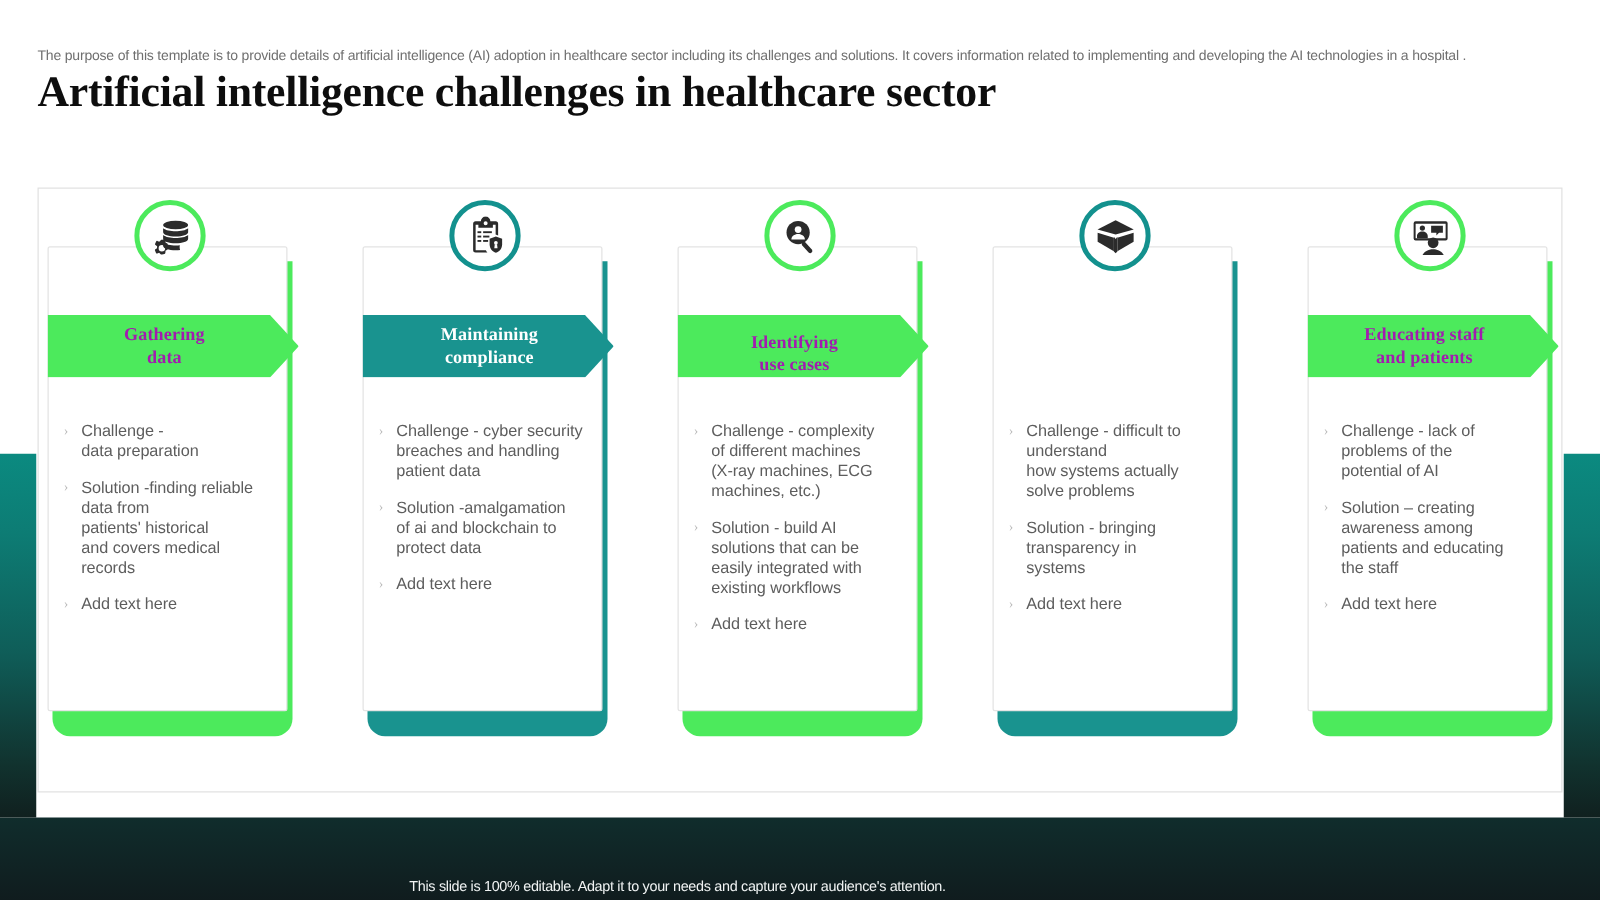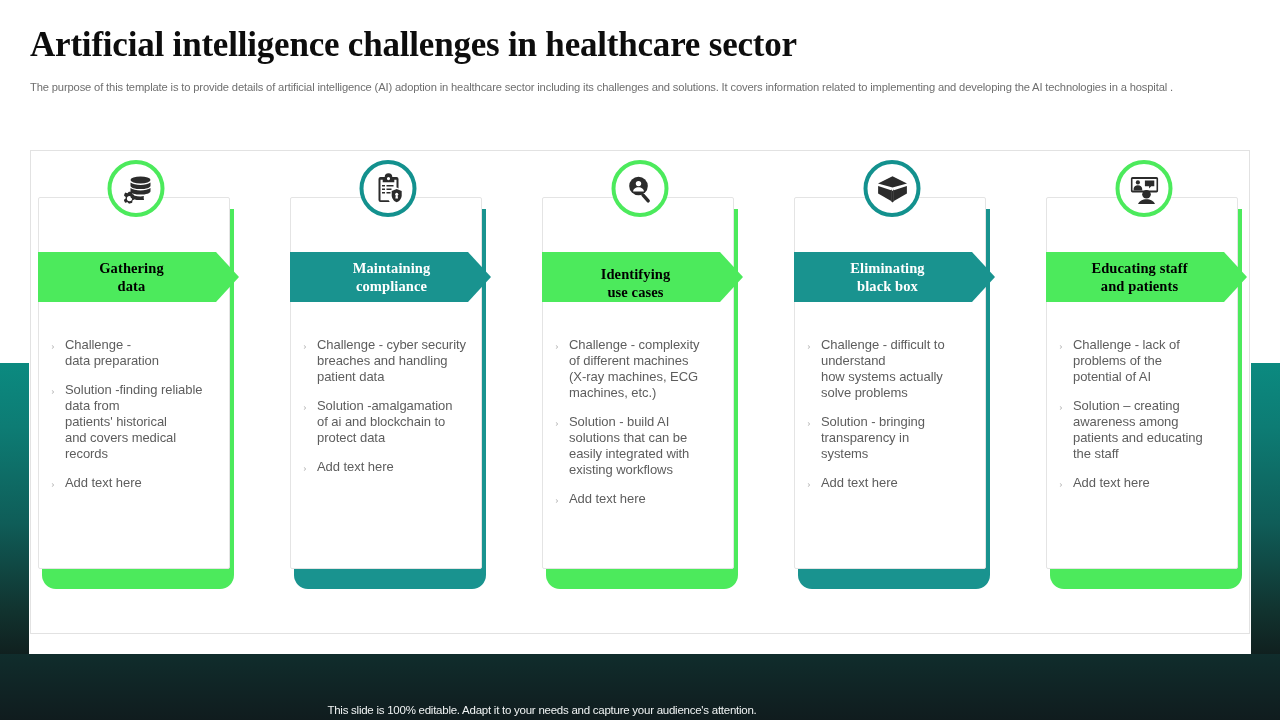--- a/index.html
+++ b/index.html
@@ -160,21 +160,21 @@
   .card.teal  .card-banner { background: #19938f; }
 
   .card-banner .banner-text {
     font-family: "Liberation Serif", serif;
     font-weight: bold;
     font-size: 14.5px;
     line-height: 18px;
     letter-spacing: 0.1px;
     padding-right: 14px;
   }
-  .card.green .banner-text { color: #000000; }
+  .card.green .banner-text { color: #a21caf; }
   .card.teal  .banner-text { color: #ffffff; }
 
   
   .bullets {
     position: absolute;
     left: 13px;
     top: 140px;
     width: 172px;
   }
 
@@ -214,22 +214,22 @@
     z-index: 9;
   }
 </style>
 </head>
 <body>
 
 <div id="bg-band"></div>
 <div id="bg-white-panel"></div>
 
 <div id="header">
+  <div id="page-subtitle">The purpose of this template is to provide details of artificial intelligence (AI) adoption in healthcare sector including its challenges and solutions. It covers information related to implementing and developing the AI technologies in a hospital .</div>
   <div id="page-title">Artificial intelligence challenges in healthcare sector</div>
-  <div id="page-subtitle">The purpose of this template is to provide details of artificial intelligence (AI) adoption in healthcare sector including its challenges and solutions. It covers information related to implementing and developing the AI technologies in a hospital .</div>
 </div>
 
 <div id="content-frame"></div>
 
 <div id="cards-row">
     <div class="card green">
       <div class="card-shadow-bar"></div>
       <div class="card-body"></div>
       <div class="icon-badge">
         <svg width="34" height="34" viewBox="0 0 34 34">
@@ -356,24 +356,20 @@
       <div class="icon-badge">
         <svg width="34" height="30" viewBox="0 0 34 30">
       <g fill="#2b2b2b">
         <path d="M17 2.2L2.5 9.6 17 13.6l14.5-4z"></path>
         <path d="M2.6 12.1v7.3L15.6 27V16.2z"></path>
         <path d="M31.4 12.1v7.3L18.4 27V16.2z"></path>
         <path d="M15.6 15.3l1.4 1.8 1.4-1.8v11.9l-1.4 1.4-1.4-1.4z"></path>
       </g>
     </svg>
       </div>
-      <div class="card-banner">
-        <div class="banner-text" style="white-space: pre-line;">Eliminating
-black box</div>
-      </div>
       <div class="bullets">
         <div class="bullet">
           <span class="bullet-marker">›</span>
           <span class="bullet-text">Challenge  - difficult to
 understand
 how  systems actually
 solve  problems</span>
         </div>
         <div class="bullet">
           <span class="bullet-marker">›</span>

